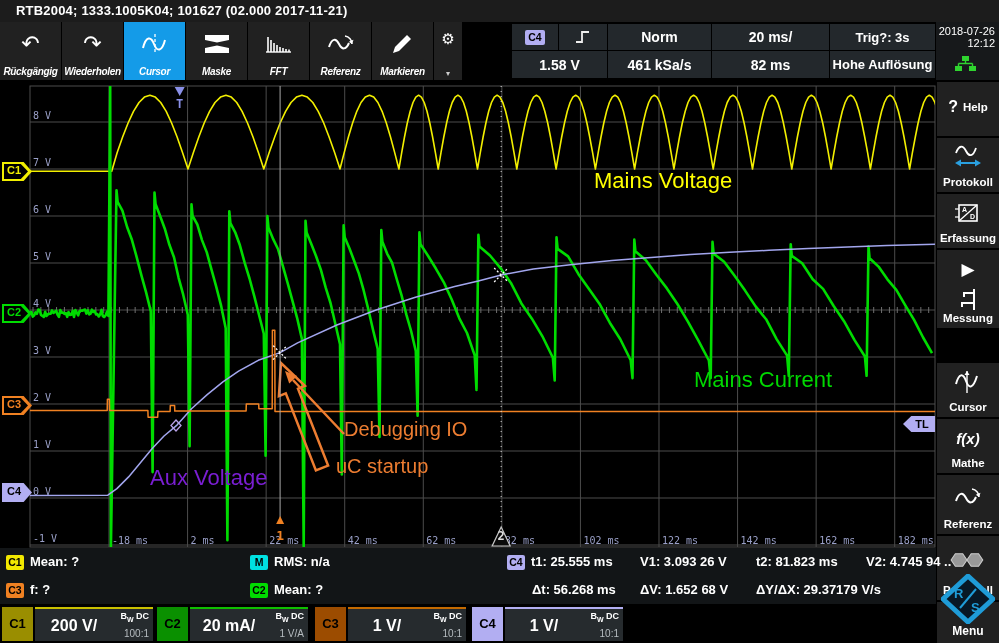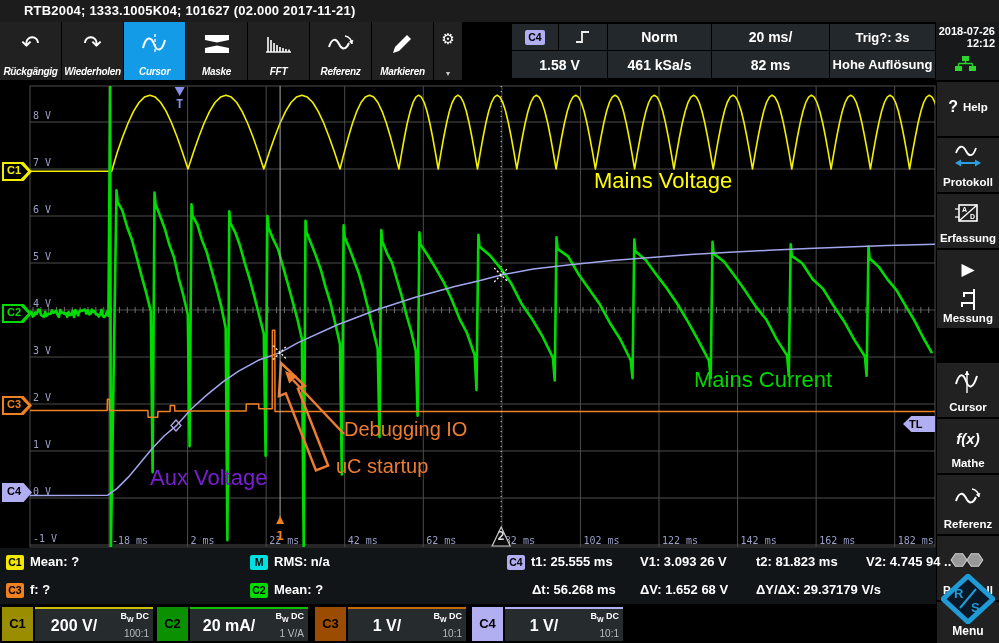--- a/index.html
+++ b/index.html
@@ -2,42 +2,42 @@
 <html><head>
 <meta charset="utf-8">
 <style>
   * { margin:0; padding:0; box-sizing:border-box; }
   html,body { width:999px; height:643px; background:#000; overflow:hidden;
     font-family:"Liberation Sans", sans-serif; color:#fff; position:relative; }
   .abs { position:absolute; }
 
   
   #titlebar { left:0; top:0; width:999px; height:22px; background:#1c1c1c;
-    font-size:13px; font-weight:bold; line-height:22px; padding-left:24px; letter-spacing:.2px; }
+    font-size:13px; font-weight:bold; line-height:22px; padding-left:16px; letter-spacing:.2px; }
 
   
   #toolbar { left:0; top:22px; width:512px; height:58px; background:#000; display:flex; gap:1px; }
   .tbtn { width:61px; height:58px; background:#212121; display:flex; flex-direction:column;
     align-items:center; justify-content:flex-end; padding-bottom:3px; }
   .tbtn .ic { flex:1; display:flex; align-items:center; justify-content:center; width:100%; }
   .tbtn .lbl { font-size:10px; font-weight:bold; white-space:nowrap; letter-spacing:-0.3px;font-style:italic; }
   .tbtn.active { background:#149be8; }
   .glyph { font-size:22px; line-height:22px; }
   #gearcol { width:28px; height:58px; background:#212121; display:flex; flex-direction:column;
     align-items:center; justify-content:space-between; padding:6px 0 2px 0; }
   #gearcol .glyph { font-size:15px; }
   #gearcol .caret { font-size:8px; color:#ccc; }
 
   
   .tcell { position:absolute; background:#23282c; color:#fff; font-size:14px; font-weight:bold;
     display:flex; align-items:center; justify-content:center; white-space:nowrap; }
   .badge { display:inline-block; background:#b2aef2; color:#000; font-size:10.5px; font-weight:bold;
     width:20px; height:15px; line-height:15px; text-align:center; border-radius:2px; }
   #datebox { left:936px; top:22px; width:63px; height:58px; background:#17191b;
-    text-align:right; padding:3px 4px 0 0; font-size:11px; font-weight:bold; line-height:12px; }
+    text-align:right; padding:3px 4px 0 0; font-size:11px; font-weight:normal; line-height:12px; }
   #datebox svg { margin:6px 18px 0 0; }
 
   
   .sbtn { position:absolute; left:937px; width:62px; background:#212121; display:flex;
     flex-direction:column; align-items:center; justify-content:flex-end; padding-bottom:4px; }
   .sbtn .ic { flex:1; display:flex; align-items:center; justify-content:center; }
   .sbtn .lbl { font-size:11.5px; font-weight:bold; white-space:nowrap; }
   .sbtn .qrow { display:flex; align-items:center; gap:5px; height:100%; }
   .fx { font-style:italic; font-size:15px; font-weight:bold; }
 
@@ -49,21 +49,21 @@
   
   .chtag { position:absolute; width:30px; height:19px; }
   .chtag .outer { position:absolute; inset:0;
     clip-path:polygon(0 0,72% 0,100% 50%,72% 100%,0 100%); }
   .chtag .inner { position:absolute; left:2px; top:2px; right:4px; bottom:2px;
     clip-path:polygon(0 0,70% 0,100% 50%,70% 100%,0 100%); background:#000; }
   .chtag span { position:absolute; left:3px; top:2px; width:18px; text-align:center;
     font-size:11px; font-weight:bold; }
   #tl-tag { left:903px; top:416px; width:32px; height:16px; background:#b2aef2;
     clip-path:polygon(0 50%,26% 0,100% 0,100% 100%,26% 100%); color:#000;
-    font-size:11px; font-weight:bold; text-align:left; line-height:16px; padding-left:6px; }
+    font-size:11px; font-weight:bold; text-align:center; line-height:16px; padding-left:6px; }
 
   
   .anno { position:absolute; white-space:nowrap; }
   #anno-mv { left:594px; top:168px; color:#ffff00; font-size:22px; }
   #anno-mc { left:694px; top:367px; color:#00d800; font-size:22px; }
   #anno-av { left:150px; top:465px; color:#7a1ed2; font-size:22px; }
   #anno-dio { left:344px; top:418px; color:#ed7d31; font-size:20px; }
   #anno-uc { left:336px; top:455px; color:#ed7d31; font-size:20px; }
 
   

